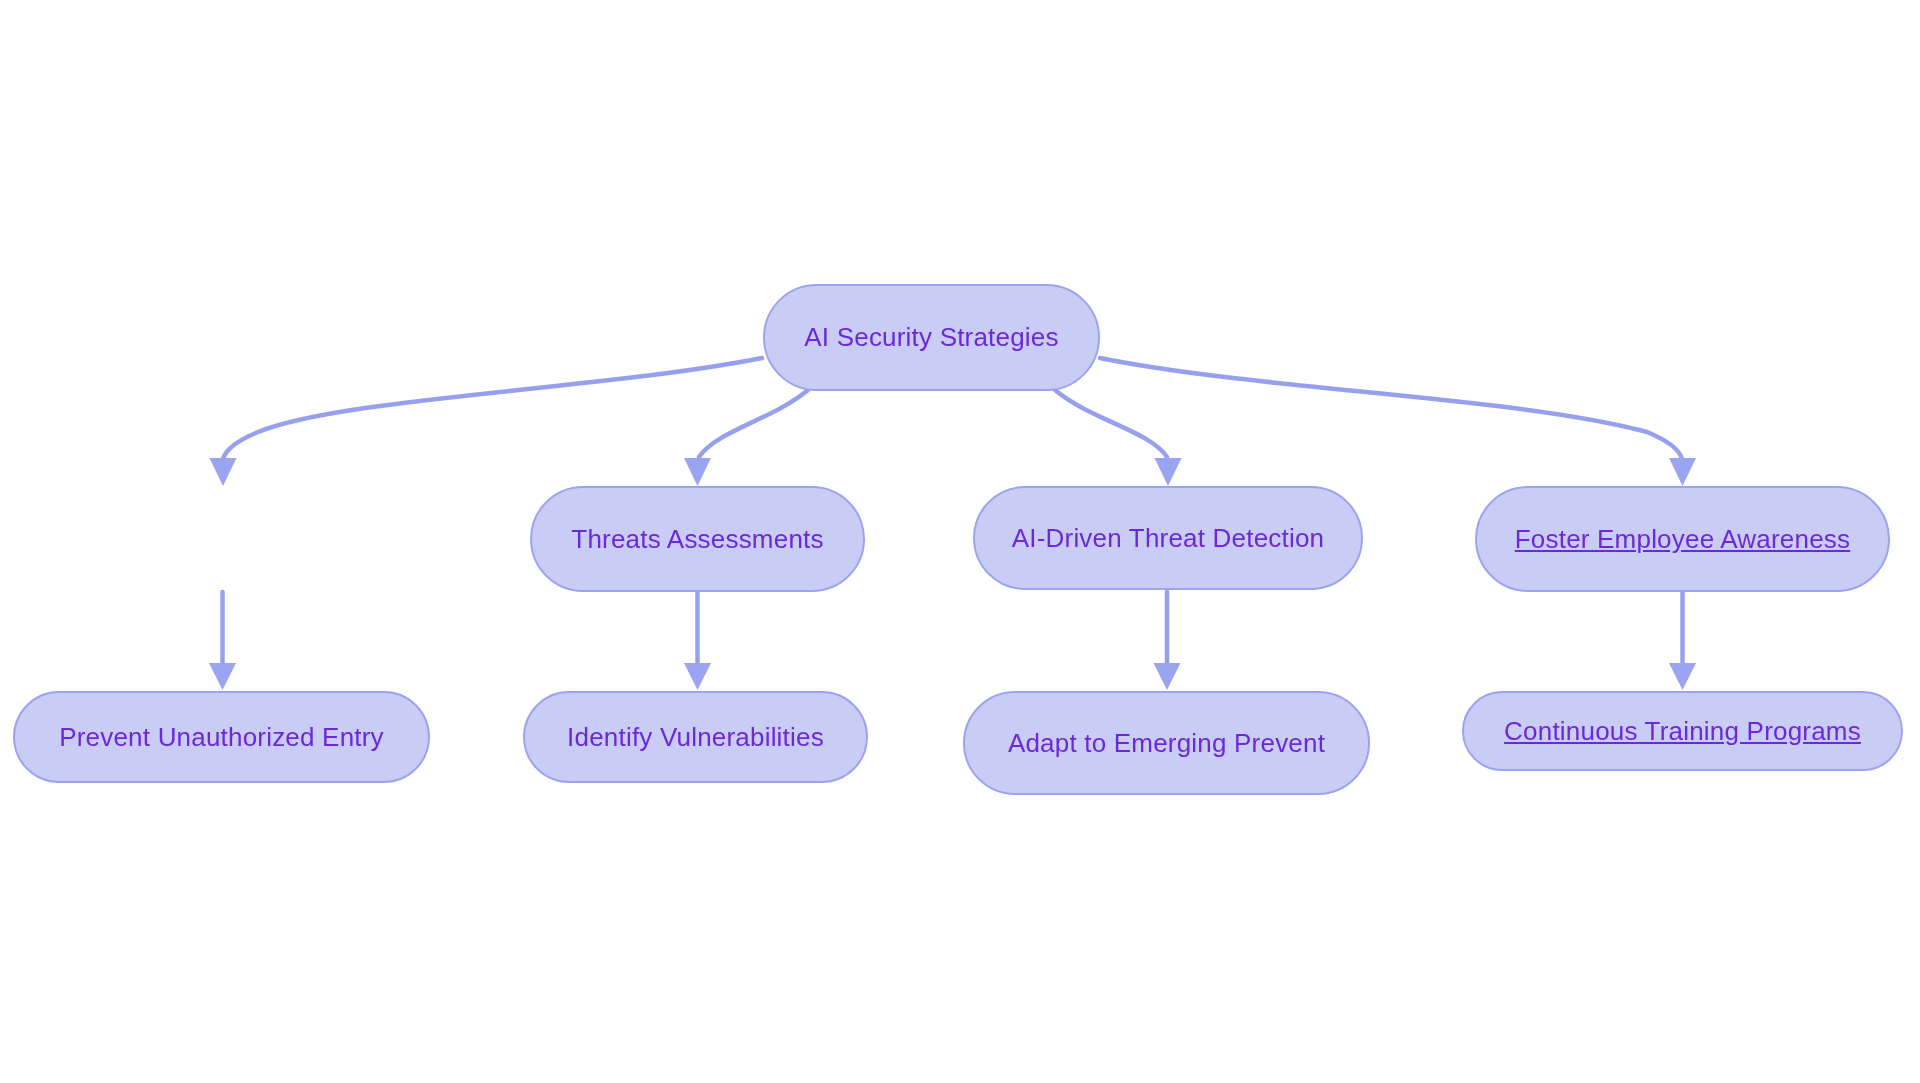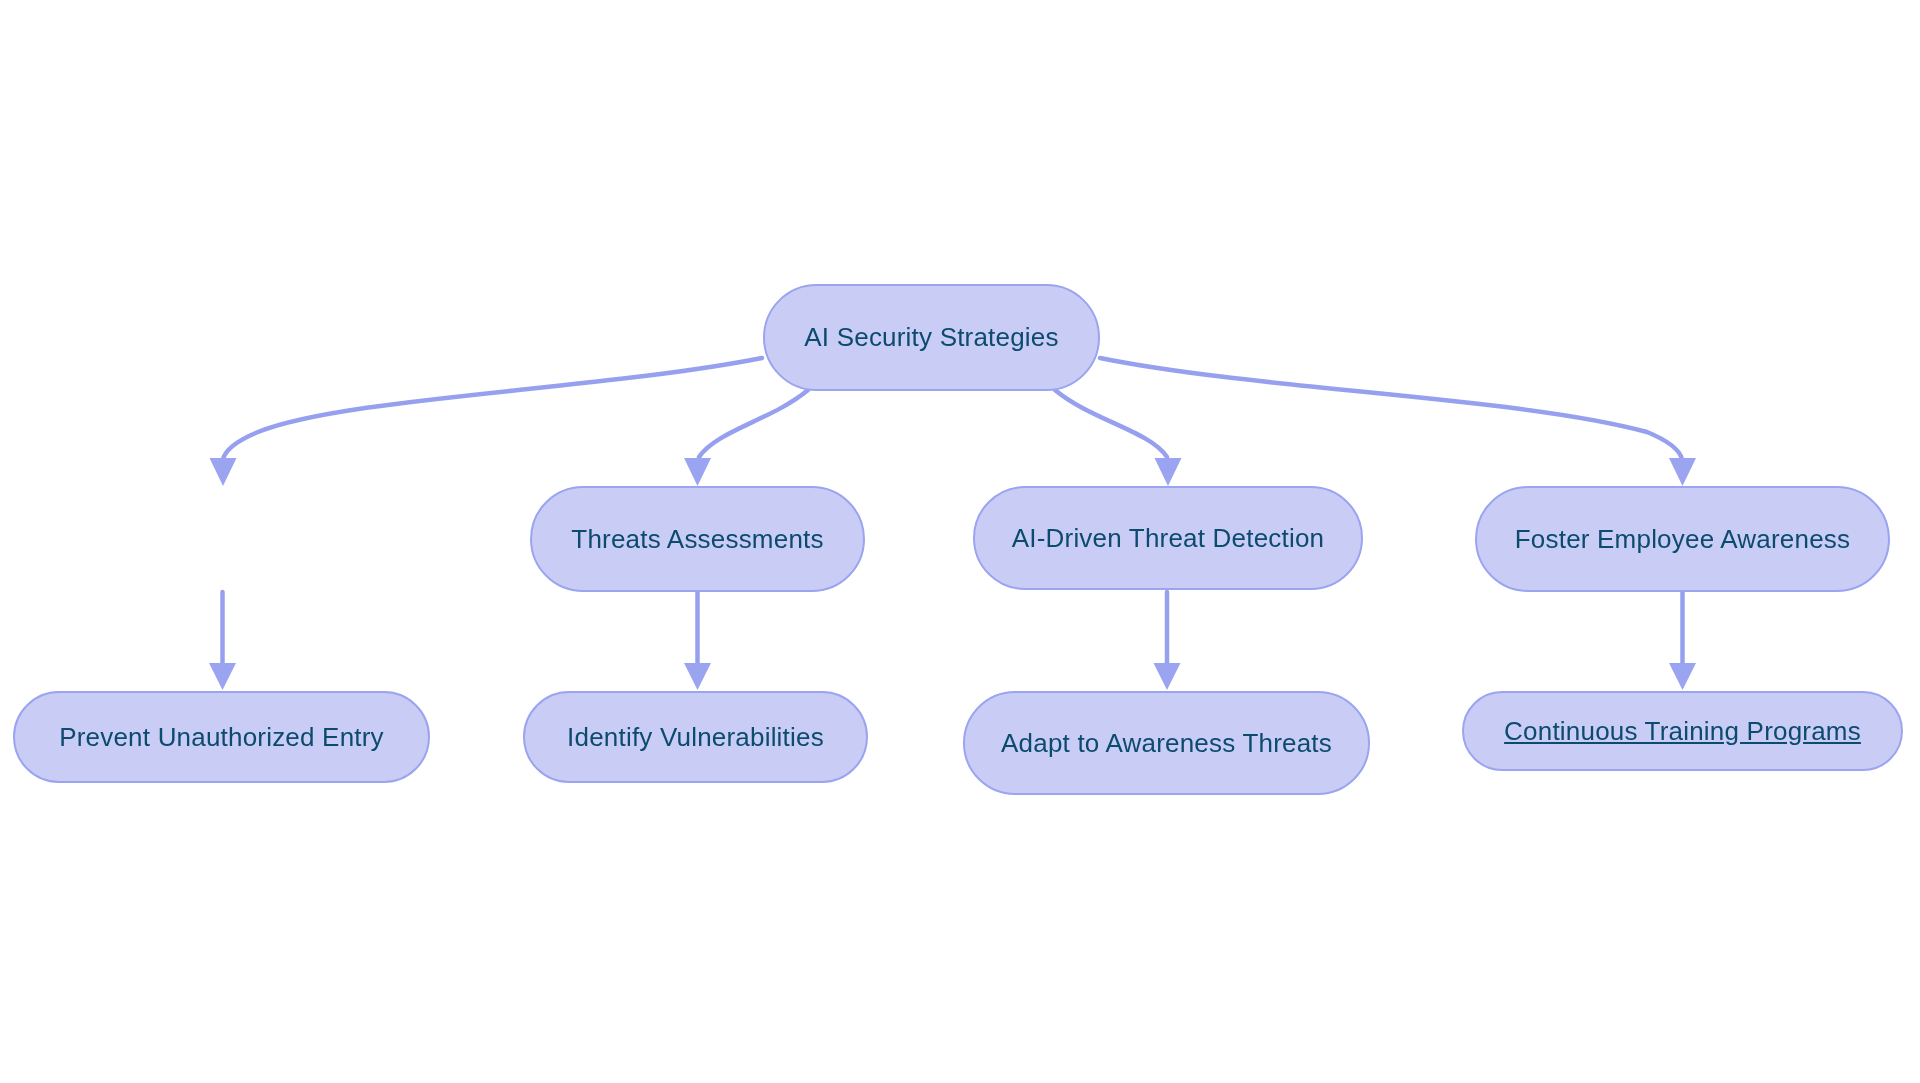--- a/index.html
+++ b/index.html
@@ -26,34 +26,34 @@
   .node {
     position: absolute;
     z-index: 2;
     box-sizing: border-box;
     background: #c9cdf6;
     border: 2px solid #9aa4ef;
     border-radius: 54px;
     display: flex;
     align-items: center;
     justify-content: center;
-    color: #0c4a6e;
+    color: #6d28d9;
     font-size: 26px;
     font-weight: 400;
     letter-spacing: 0.2px;
     white-space: nowrap;
     text-align: center;
   }
   
   .node-root  { left: 763px;  top: 284px; width: 337px; height: 107px; }
   
   .node-l1-0  { left: 85px;   top: 486px; width: 275px; height: 106px; }
   .node-l1-1  { left: 530px;  top: 486px; width: 335px; height: 106px; }
   .node-l1-2  { left: 973px;  top: 486px; width: 390px; height: 104px; }
-  .node-l1-3  { left: 1475px; top: 486px; width: 415px; height: 106px; }
+  .node-l1-3  { left: 1475px; top: 486px; width: 415px; height: 106px; text-decoration: underline; }
   
   .node-l2-0  { left: 13px;   top: 691px; width: 417px; height: 92px; }
   .node-l2-1  { left: 523px;  top: 691px; width: 345px; height: 92px; }
   .node-l2-2  { left: 963px;  top: 691px; width: 407px; height: 104px; }
   .node-l2-3  { left: 1462px; top: 691px; width: 441px; height: 80px; text-decoration: underline; }
 
   .edge-path {
     fill: none;
     stroke: #97a0ef;
     stroke-width: 4.5;
@@ -110,19 +110,19 @@
     <span>Foster Employee Awareness</span>
   </div>
 
   <div class="node node-l2-0">
     <span>Prevent Unauthorized Entry</span>
   </div>
   <div class="node node-l2-1">
     <span>Identify Vulnerabilities</span>
   </div>
   <div class="node node-l2-2">
-    <span>Adapt to Awareness Threats</span>
+    <span>Adapt to Emerging Prevent</span>
   </div>
   <div class="node node-l2-3">
     <span>Continuous Training Programs</span>
   </div>
 
 </div>
 
 </body></html>

